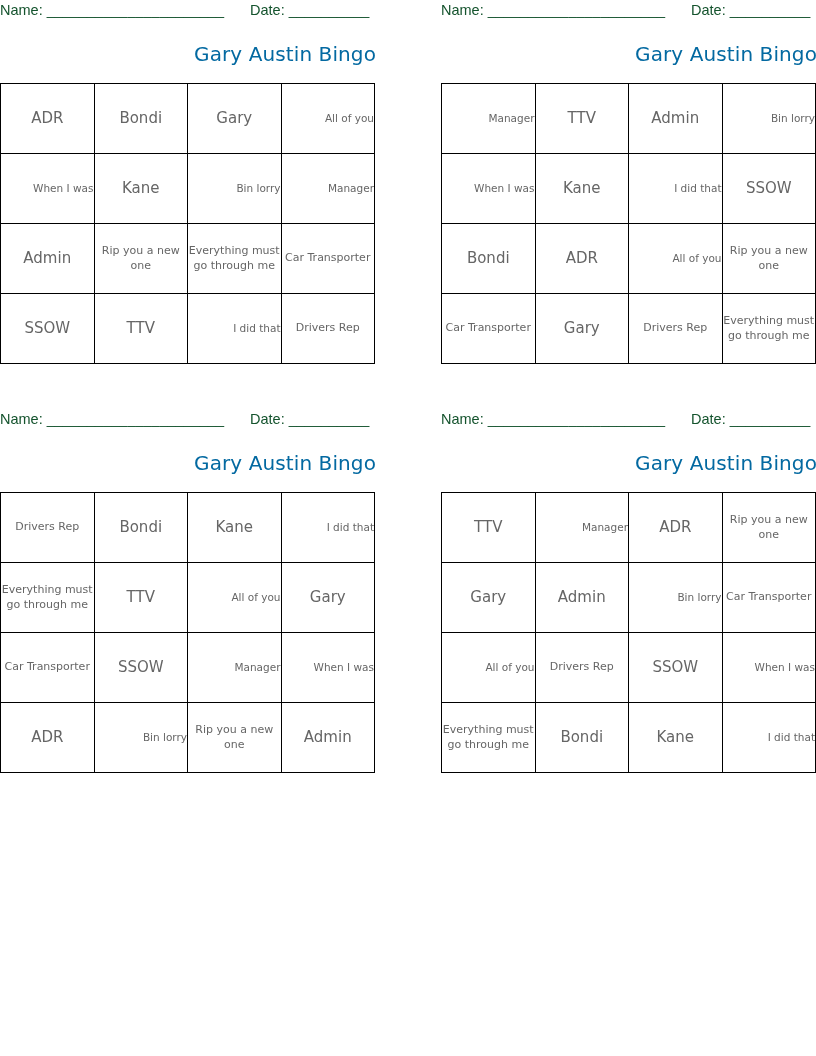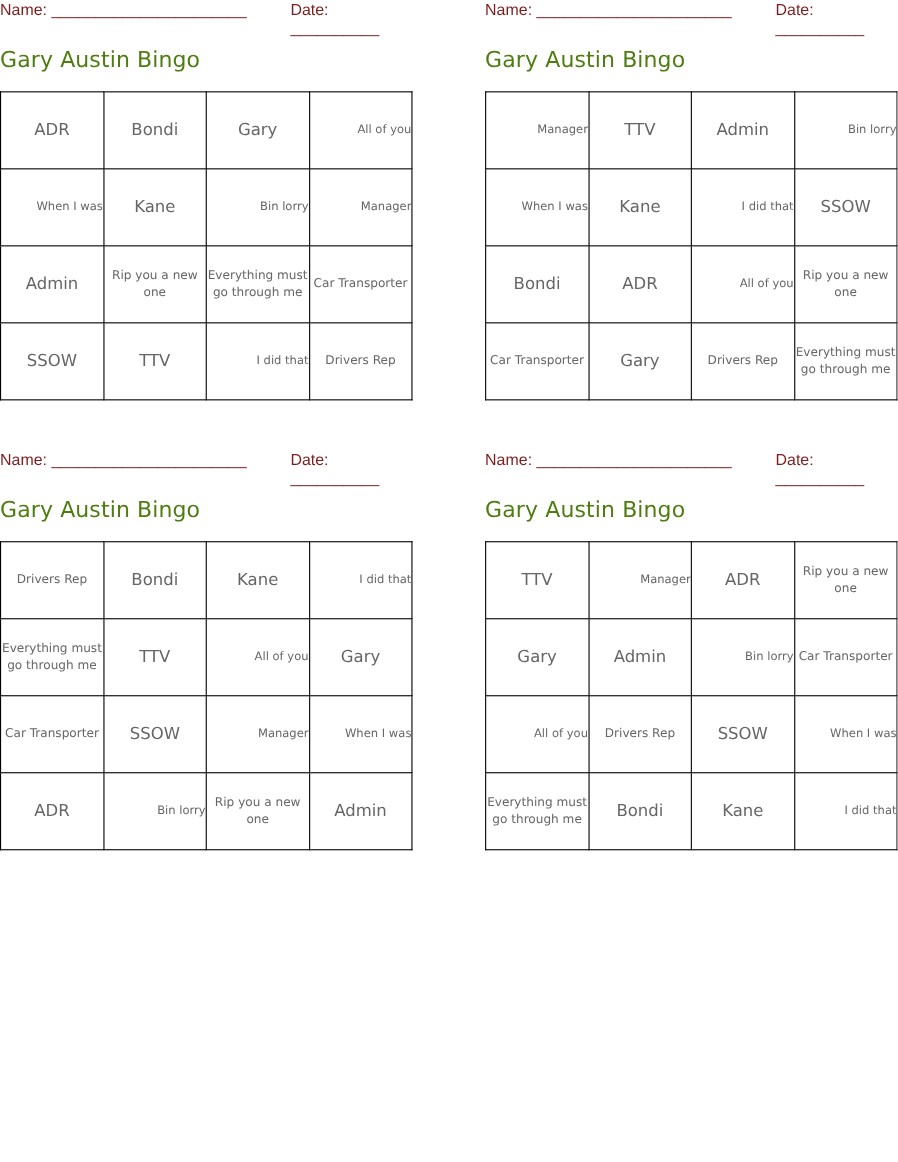--- a/index.html
+++ b/index.html
@@ -1,21 +1,21 @@
 <!DOCTYPE html>
 <html><head>
 <meta charset="utf-8">
 <style>
   html, body { margin:0; padding:0; background:#ffffff; }
   body { width:816px; height:1056px; position:relative; overflow:hidden; font-family:"DejaVu Sans", sans-serif; }
   .card { position:absolute; width:376px; }
-  .hdr { position:absolute; top:0; left:0; width:376px; height:20px; font-family:"Liberation Sans", sans-serif; font-size:14.5px; color:#7f1d1d; }
+  .hdr { position:absolute; top:0; left:0; width:376px; height:20px; font-family:"Liberation Sans", sans-serif; font-size:14.5px; color:#14532d; }
   .hdr .name { position:absolute; left:0; top:2px; }
-  .hdr .date { position:absolute; left:264px; top:2px; }
-  .title { position:absolute; top:42px; left:0; width:376px; text-align:left; font-family:"DejaVu Sans", sans-serif; font-size:20px; color:#4d7c0f; letter-spacing:0.1px; }
+  .hdr .date { position:absolute; left:250px; top:2px; }
+  .title { position:absolute; top:42px; left:0; width:376px; text-align:right; font-family:"DejaVu Sans", sans-serif; font-size:20px; color:#0369a1; letter-spacing:0.1px; }
   .grid { position:absolute; top:83px; left:0; width:375px; height:280px; border-collapse:collapse; table-layout:fixed; }
   .grid td { border:1px solid #000; height:69px; text-align:center; vertical-align:middle; color:#666; padding:0; line-height:1.35; overflow:hidden; }
   .grid td.s { font-size:10.5px;text-align:right; }
   .grid td.m { font-size:11px; }
   .grid td.l { font-size:15px; }
 </style>
 </head>
 <body>
 
 <div class="card" style="left:0;top:0;">

